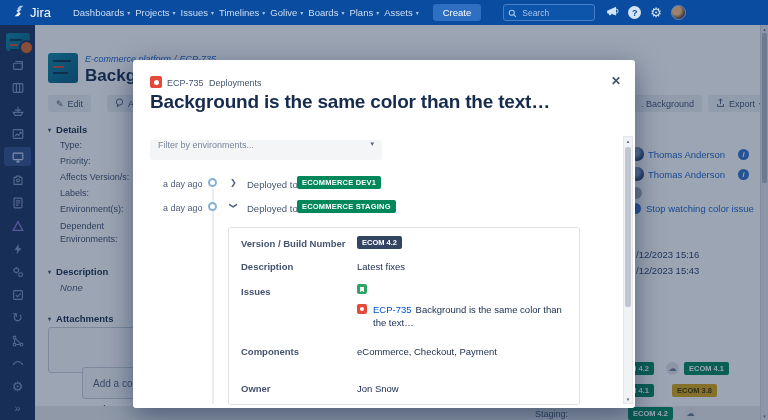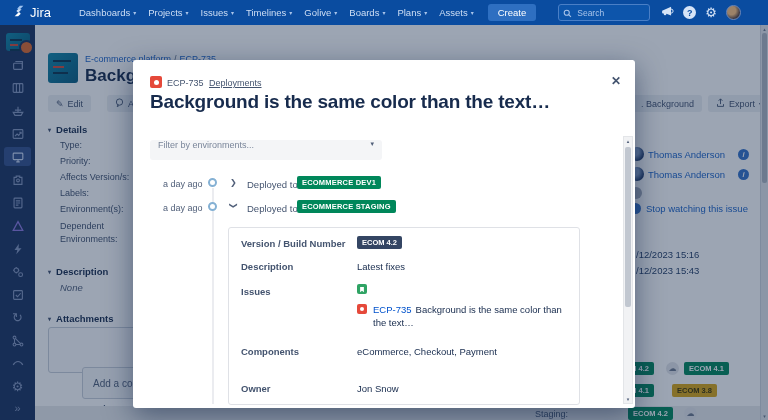--- a/index.html
+++ b/index.html
@@ -3,21 +3,21 @@
 <meta charset="utf-8">
 <style>
   html,body{margin:0;padding:0;}
   body{font-family:"Liberation Sans",sans-serif;background:#1d3a6e;}
   .app{position:relative;width:768px;height:420px;overflow:hidden;background:#86efac;}
   .abs{position:absolute;}
 
   
   .navbar{position:absolute;left:0;top:0;width:768px;height:25px;background:#0A4CA0;display:flex;align-items:center;z-index:60;}
   .logo{display:flex;align-items:center;gap:4px;margin-left:12px;color:#fff;font-size:13px;font-weight:400;}
-  .navitems{display:flex;gap:12px;margin-left:28px;}
+  .navitems{display:flex;gap:5px;margin-left:22px;}
   .nav-item{color:#CFDFF5;font-size:9.5px;display:flex;align-items:center;gap:3px;cursor:pointer;white-space:nowrap;}
   .nav-chev{font-size:6px;color:#A9C4EA;line-height:1;}
   .create-btn{margin-left:14px;background:#2E6FC1;color:#fff;font-size:9.5px;border:none;border-radius:3px;padding:3px 10px;cursor:pointer;font-family:inherit;}
   .searchbox{margin-left:22px;width:82px;height:15px;background:#0D55AB;border:1px solid #4A7FC6;border-radius:3px;display:flex;align-items:center;padding:0 4px;gap:3px;}
   .searchbox input{background:transparent;border:none;outline:none;color:#D6E4F7;font-size:8.5px;width:60px;font-family:inherit;}
   .searchbox input::placeholder{color:#A9C4EA;}
   .nav-icons{display:flex;align-items:center;gap:9px;margin-left:10px;}
   .helpdot{width:13px;height:13px;border-radius:50%;background:#D6E4F7;color:#0A4CA0;font-size:9px;font-weight:bold;display:flex;align-items:center;justify-content:center;}
   .gear-glyph{color:#D6E4F7;font-size:13px;line-height:1;}
   .avatar-nav{width:13px;height:13px;border-radius:50%;background:radial-gradient(circle at 35% 35%, #9c8268 0 35%, #3d3a44 70%);border:1px solid #6d86b5;}
@@ -265,21 +265,21 @@
     </div>
   </aside>
 
   <main class="content">
 
     <div class="abs" style="left:13px;top:28px;width:30px;height:30px;border-radius:3px;background:linear-gradient(135deg,#0F86A8,#0A5C80);">
       <span style="position:absolute;left:5px;top:7px;width:18px;height:2px;background:#0B3550;"></span>
       <span style="position:absolute;left:5px;top:13px;width:11px;height:2px;background:#d04a3a;"></span>
       <span style="position:absolute;left:5px;top:19px;width:15px;height:2px;background:#0B3550;"></span>
     </div>
-    <div class="abs crumb" style="left:50px;top:29px;">
+    <div class="abs crumb" style="left:50px;top:29px;font-style:italic;">
       <span>E-commerce platform</span><span class="sep">/</span><span>ECP-735</span>
     </div>
     <div class="abs page-title" style="left:50px;top:41px;">Background is the same color than the text…</div>
 
     <button class="gbtn abs" style="left:13px;top:70px;">
       <span>✎</span>
       <span>Edit</span>
     </button>
     <button class="gbtn abs" style="left:72px;top:70px;width:70px;">
       <span><svg width="9" height="9" viewBox="0 0 12 12">
@@ -333,21 +333,21 @@
     </div>
 
     <span class="abs pavatar" style="left:595px;top:122px;"></span>
     <span class="abs plink" style="left:613px;top:124px;">Thomas Anderson</span>
     <span class="abs info-dot" style="left:703px;top:124px;">i</span>
     <span class="abs pavatar" style="left:595px;top:142px;"></span>
     <span class="abs plink" style="left:613px;top:144px;">Thomas Anderson</span>
     <span class="abs info-dot" style="left:703px;top:144px;">i</span>
     <span class="abs gdot" style="left:595px;top:162px;"></span>
     <span class="abs watch-dot" style="left:595px;top:178px;"></span>
-    <span class="abs plink" style="left:611px;top:178px;">Stop watching this issue</span>
+    <span class="abs plink" style="left:611px;top:178px;">Stop watching color issue</span>
 
     <span class="abs datetxt" style="left:601px;top:224px;">/12/2023 15:16</span>
     <span class="abs datetxt" style="left:601px;top:240px;">/12/2023 15:43</span>
 
     <span class="abs vbadge" style="left:574px;top:337px;">ECOM 4.2</span>
     <span class="abs cloudchip" style="left:631px;top:337px;">☁</span>
     <span class="abs vbadge" style="left:649px;top:337px;">ECOM 4.1</span>
     <span class="abs vbadge" style="left:574px;top:359px;">ECOM 4.1</span>
     <span class="abs vbadge yellow" style="left:637px;top:359px;">ECOM 3.8</span>
 
@@ -362,21 +362,21 @@
       <div class="thumb"></div>
       <span class="sb-arrow" style="bottom:1px;">▾</span>
     </div>
   </main>
 
   <div class="overlay"></div>
 
   <section class="modal">
     <span class="typeicon bug abs" style="left:17px;top:16px;"></span>
     <span class="m-key abs" style="left:34px;top:18px;">ECP-735</span>
-    <span class="m-key abs" style="left:76px;top:18px;text-decoration:underline;">Deployments</span>
+    <span class="m-key abs" style="left:76px;top:18px;">Deployments</span>
     <span class="m-close abs" style="left:478px;top:14px;">✕</span>
 
     <div class="m-title abs" style="left:17px;top:31px;">Background is the same color than the text…</div>
 
     <div class="filter-select abs" style="left:17px;top:74px;width:216px;height:20px;">
       <span class="ph">Filter by environments...</span>
       <span class="chev">▾</span>
     </div>
 
     <div class="tl-line abs" style="left:79px;top:128px;height:216px;"></div>

